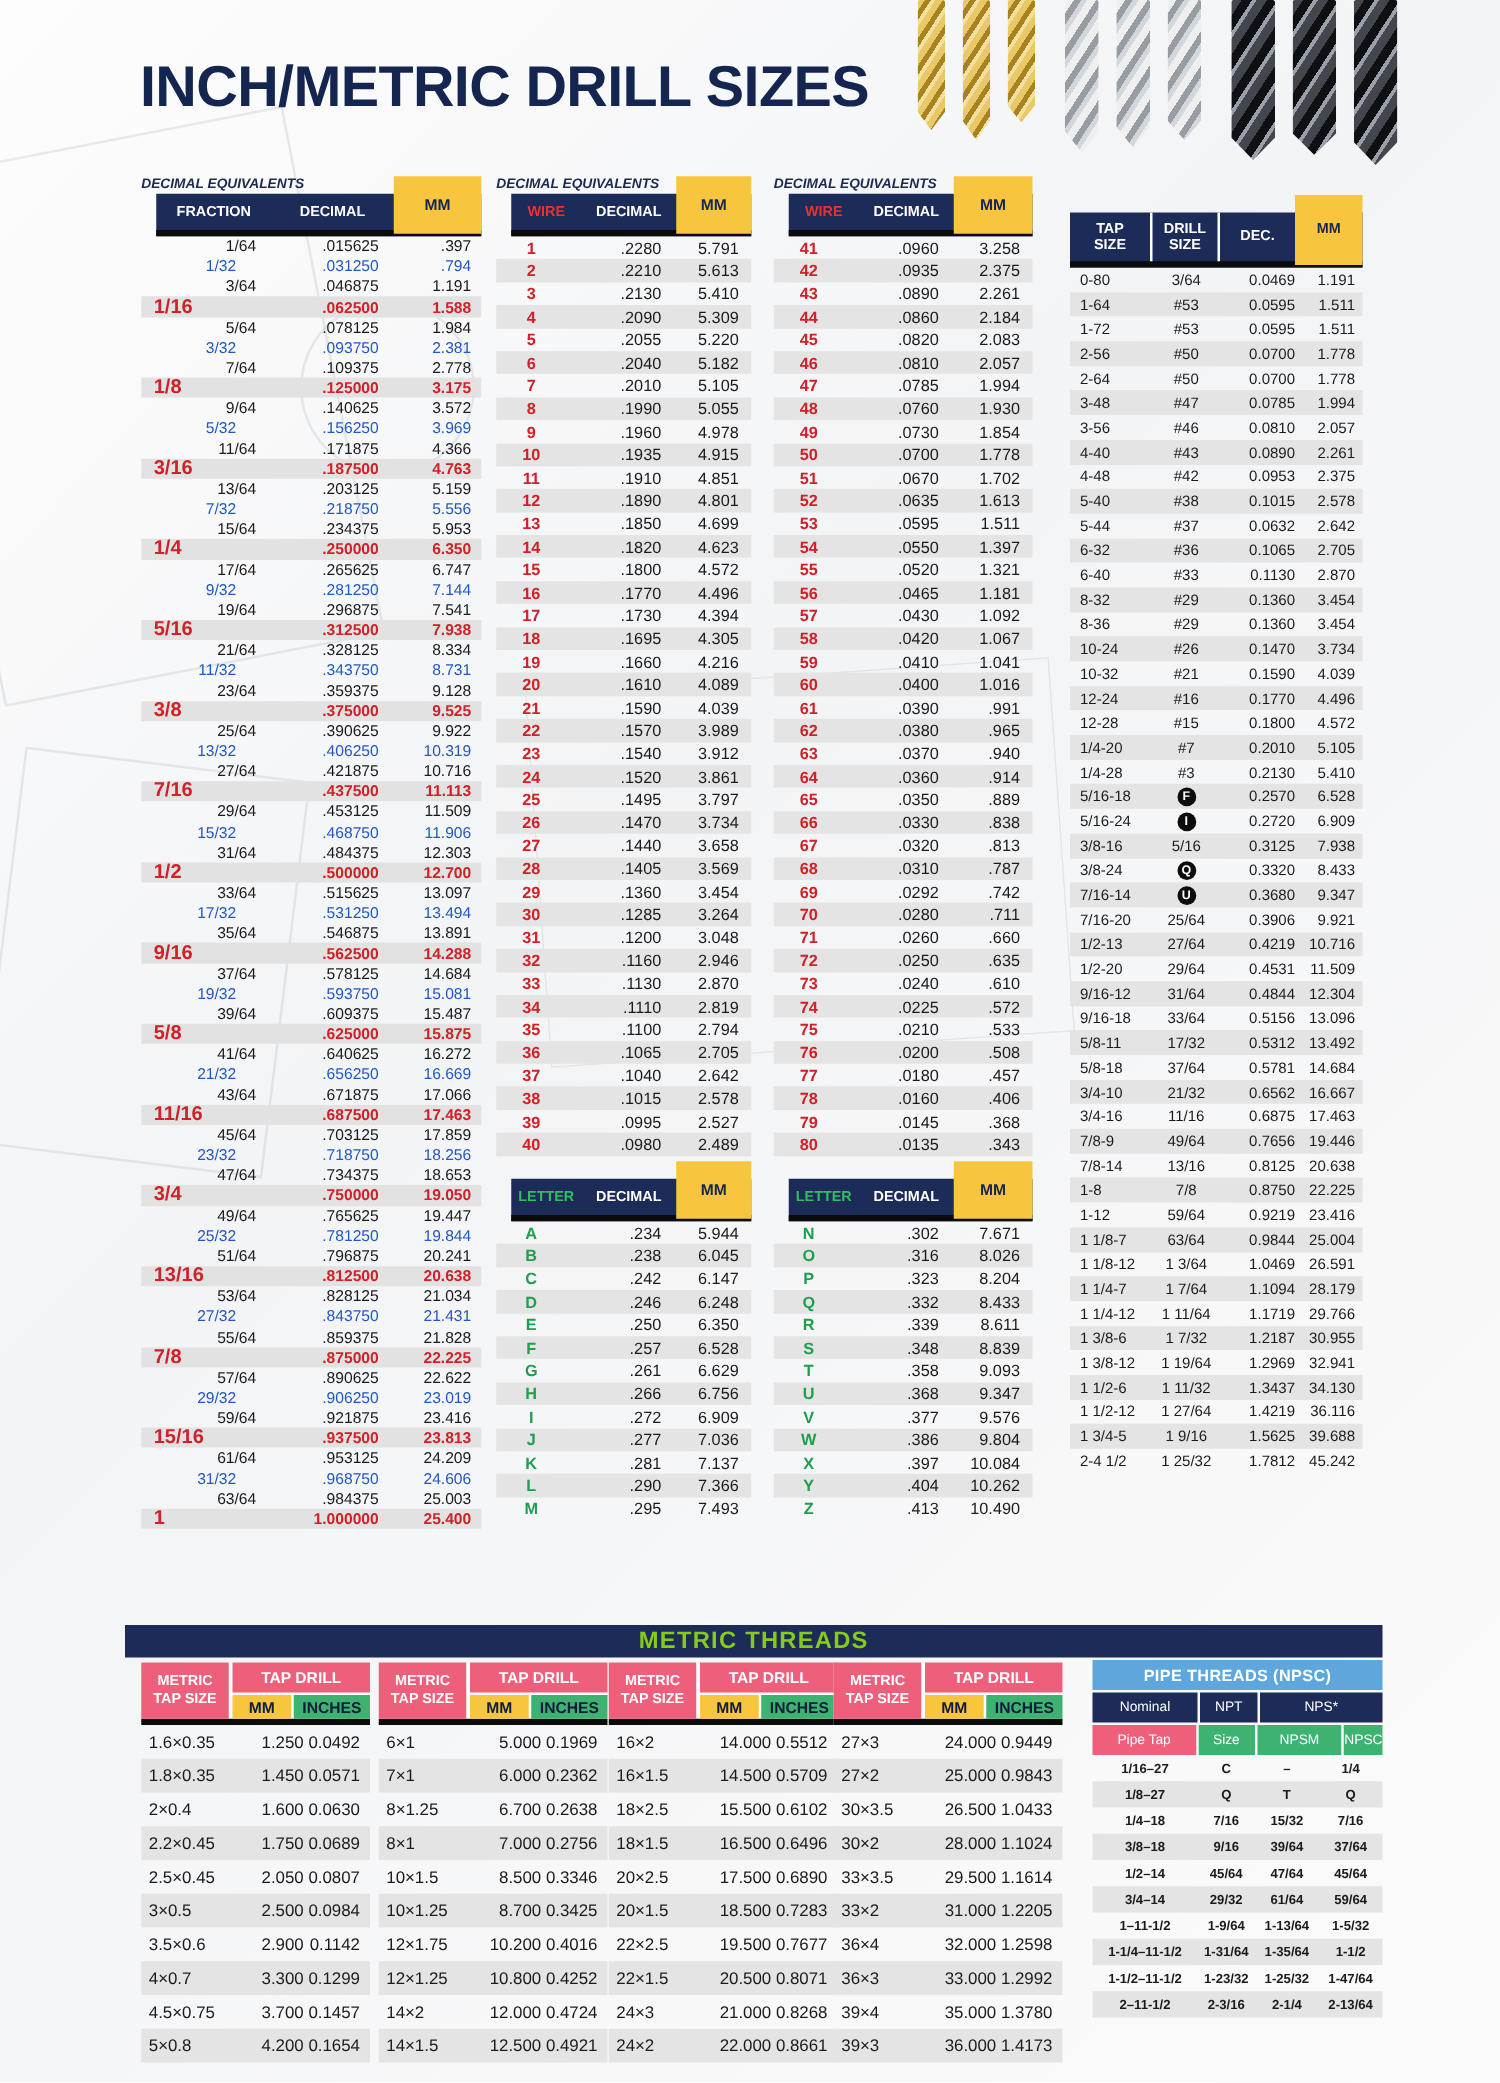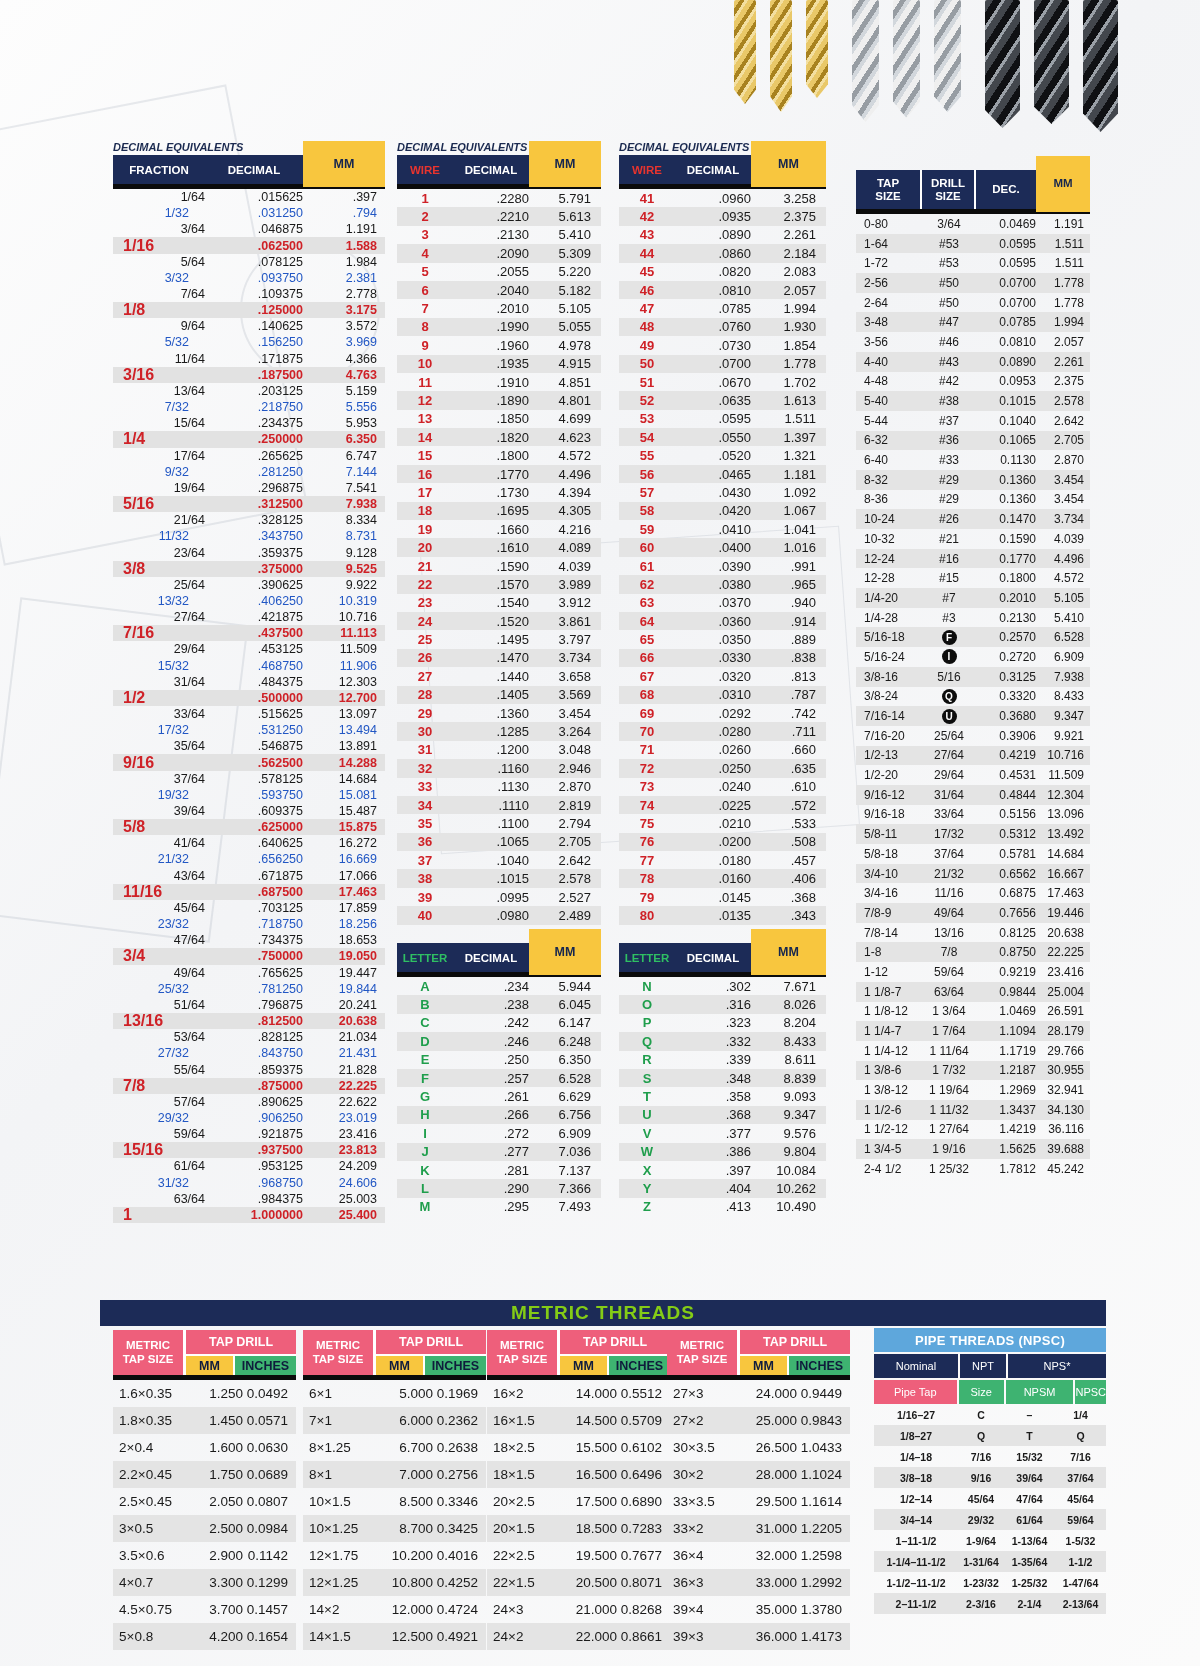--- a/index.html
+++ b/index.html
@@ -28,21 +28,21 @@
 
   .title{position:absolute;left:112px;top:42px;font-size:46px;font-weight:800;
          color:var(--navy-d);letter-spacing:-0.5px;white-space:nowrap}
   .subtitle{position:absolute;left:116px;top:99px;font-size:31px;font-weight:800;
          font-style:italic;color:#e6405d;letter-spacing:0.5px;white-space:nowrap}
   .lbl{position:absolute;top:141px;font-size:11px;font-weight:700;font-style:italic;color:#1b2a50}
 
   
   .tbl{position:absolute;}
   .hdr{display:flex;align-items:center;height:34px;background:var(--navy);
-       border-bottom:5px solid #0b0b0b;position:relative;}
+       border-bottom:5px solid #0b0b0b;position:relative;margin-left:12px;}
   .hc{color:#fff;font-size:11.5px;font-weight:700;text-align:center}
   .mmtab{background:var(--yellow);color:#16264e;height:46px;margin-top:-12px;
          display:flex;align-items:center;justify-content:center;font-size:12.5px;font-weight:700}
   .rows{display:flex;flex-direction:column}
   .rows .row{display:flex;align-items:center;color:var(--ink)}
   .alt{background:var(--alt)}
 
   
   .frow{height:16.16px;font-size:12.5px}
   .frow .cf{width:92px;text-align:right}
@@ -134,20 +134,21 @@
       <span class="bit gold" style="height: 112px;"></span>
       <span class="bit gold m1" style="height: 98px;"></span>
       <span class="bit silver" style="height: 122px;"></span>
       <span class="bit silver" style="height: 118px;"></span>
       <span class="bit silver m1" style="height: 112px;"></span>
       <span class="bit dark" style="height: 128px;"></span>
       <span class="bit dark" style="height: 124px;"></span>
       <span class="bit dark" style="height: 132px;"></span>
     </div>
 
+  <div class="title">INCH/METRIC DRILL SIZES</div>
 
   <div class="lbl" style="left:113px">DECIMAL EQUIVALENTS</div>
   <div class="lbl" style="left:397px">DECIMAL EQUIVALENTS</div>
   <div class="lbl" style="left:619px">DECIMAL EQUIVALENTS</div>
 
   <section class="tbl" style="left:113px;top:155px;width:272px">
     <div class="hdr">
       <span class="hc fh1">FRACTION</span>
       <span class="hc fh2">DECIMAL</span>
       <span class="hc fh3 mmtab">MM</span>
@@ -1112,21 +1113,21 @@
         </div>
         <div class="row urow alt">
           <span class="ct">5-40</span>
           <span class="cdr">#38</span>
           <span class="cdec">0.1015</span>
           <span class="cmm">2.578</span>
         </div>
         <div class="row urow">
           <span class="ct">5-44</span>
           <span class="cdr">#37</span>
-          <span class="cdec">0.1040</span>
+          <span class="cdec">0.0632</span>
           <span class="cmm">2.642</span>
         </div>
         <div class="row urow alt">
           <span class="ct">6-32</span>
           <span class="cdr">#36</span>
           <span class="cdec">0.1065</span>
           <span class="cmm">2.705</span>
         </div>
         <div class="row urow">
           <span class="ct">6-40</span>

